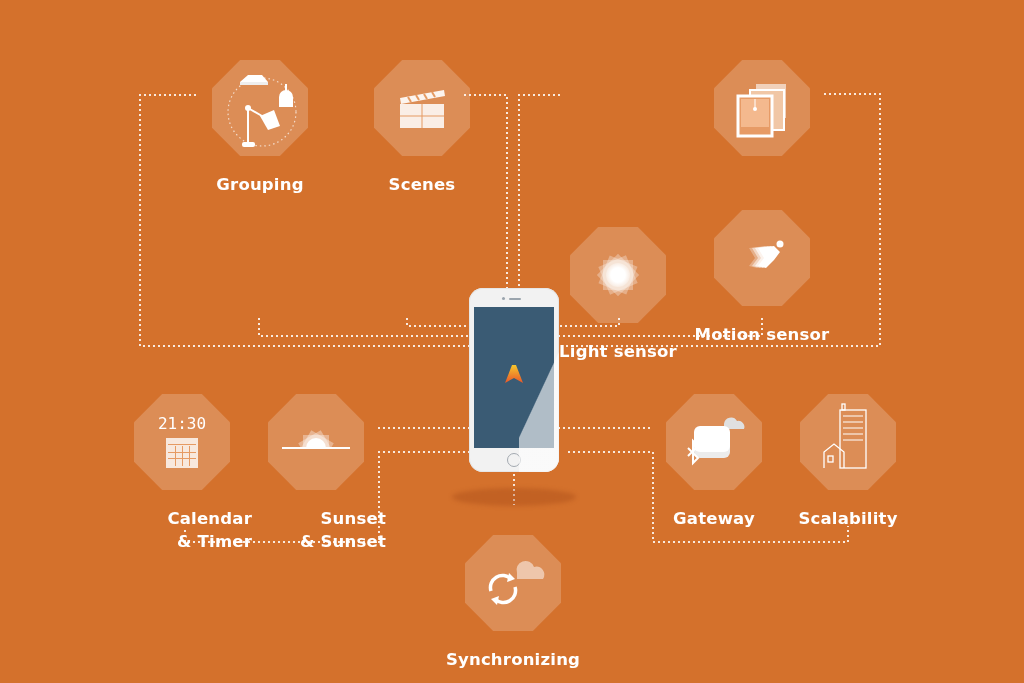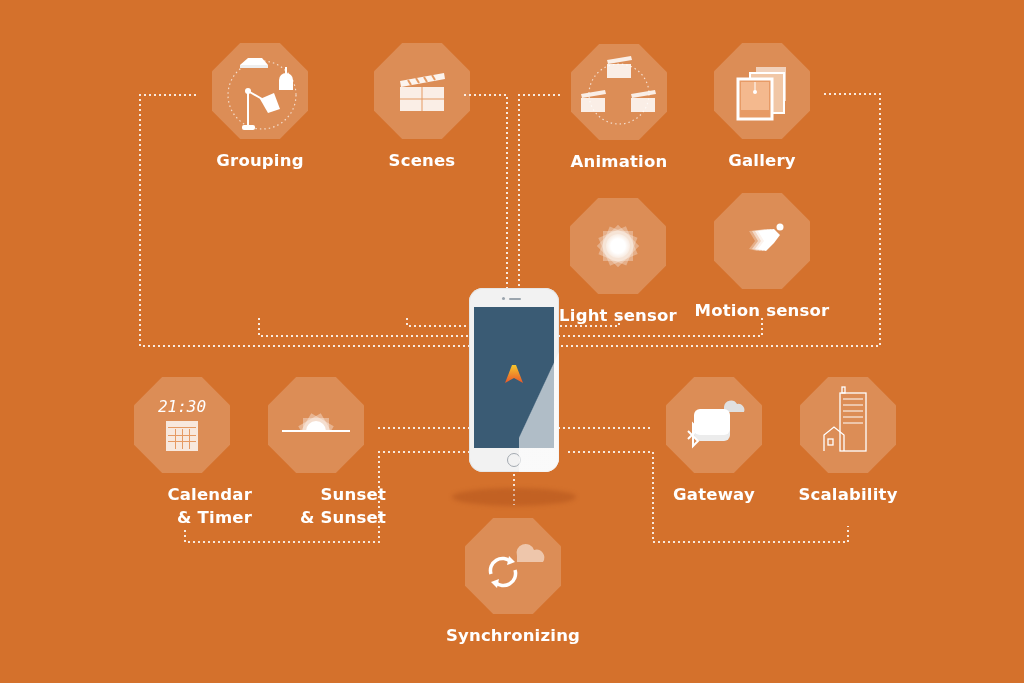--- a/index.html
+++ b/index.html
@@ -14,25 +14,24 @@
   .connectors { position: absolute; left: 0; top: 0; width: 1024px; height: 683px; pointer-events: none; }
 
   .feature {
     position: absolute;
     width: 140px;
     text-align: center;
     cursor: pointer;
   }
   .oct {
     width: 96px; height: 96px;
-    margin: 0 auto;
+    margin: 17px auto;
     position: relative;
     background: rgba(255,255,255,0.20);
     clip-path: polygon(29.3% 0, 70.7% 0, 100% 29.3%, 100% 70.7%, 70.7% 100%, 29.3% 100%, 0 70.7%, 0 29.3%);
-    font-style: italic;
   }
   .oct svg { position: absolute; left: 0; top: 0; width: 96px; height: 96px; }
   .label {
     display: block;
     color: #ffffff;
     font-weight: bold;
     font-size: 16.5px;
     line-height: 23px;
     margin-top: 10px;
     white-space: nowrap;
@@ -143,58 +142,35 @@
               <line x1="32" y1="4" x2="35" y2="9"></line>
             </g>
         </g>
       </svg>
     </div>
     <span class="label">Scenes</span>
   </div>
 
 
 
-  <div class="feature" style="left:549px; top:44px;">
-    <div class="oct">
-      <svg viewBox="0 0 96 96">
-        <circle cx="48" cy="50" r="30" fill="none" stroke="#fff" stroke-opacity="0.7" stroke-width="1.2" stroke-dasharray="1.5 3"></circle>
-        <g fill="#fff" fill-opacity="0.85">
-          <g transform="translate(36,12)">
-              <path d="M0 4 L24 0 L25 4 L1 8 Z"></path>
-              <rect x="0" y="8" width="24" height="14"></rect>
-            </g>
-          <g transform="translate(10,46)">
-              <path d="M0 4 L24 0 L25 4 L1 8 Z"></path>
-              <rect x="0" y="8" width="24" height="14"></rect>
-            </g>
-          <g transform="translate(60,46)">
-              <path d="M0 4 L24 0 L25 4 L1 8 Z"></path>
-              <rect x="0" y="8" width="24" height="14"></rect>
-            </g>
-        </g>
-      </svg>
-    </div>
-    <span class="label">Animation</span>
-  </div>
 
   <div class="feature" style="left:692px; top:43px;">
     <div class="oct">
       <svg viewBox="0 0 96 96">
         <rect x="42" y="24" width="30" height="34" fill="#fff" fill-opacity="0.6"></rect>
         <rect x="36" y="30" width="34" height="40" fill="#f1c7a6" stroke="#fff" stroke-width="2"></rect>
         <rect x="24" y="36" width="34" height="40" fill="#e79b66" stroke="#fff" stroke-width="3"></rect>
         <rect x="27" y="39" width="28" height="28" fill="#f4b98e"></rect>
         <line x1="41" y1="39" x2="41" y2="48" stroke="#fff" stroke-width="1"></line>
         <circle cx="41" cy="49" r="2" fill="#fff"></circle>
       </svg>
     </div>
-    <span class="label">Gallery</span>
-  </div>
-
-  <div class="feature" style="left:548px; top:198px;">
+  </div>
+
+  <div class="feature" style="left:548px; top:210px;">
     <div class="oct">
       <svg viewBox="0 0 96 96">
         <defs>
           <radialGradient id="sunGlow" cx="50%" cy="50%" r="50%">
             <stop offset="0%" stop-color="#ffffff"></stop>
             <stop offset="60%" stop-color="#ffffff"></stop>
             <stop offset="100%" stop-color="#ffffff" stop-opacity="0.3"></stop>
           </radialGradient>
         </defs>
         <g transform="translate(48,48)" fill="#fff" fill-opacity="0.3">

